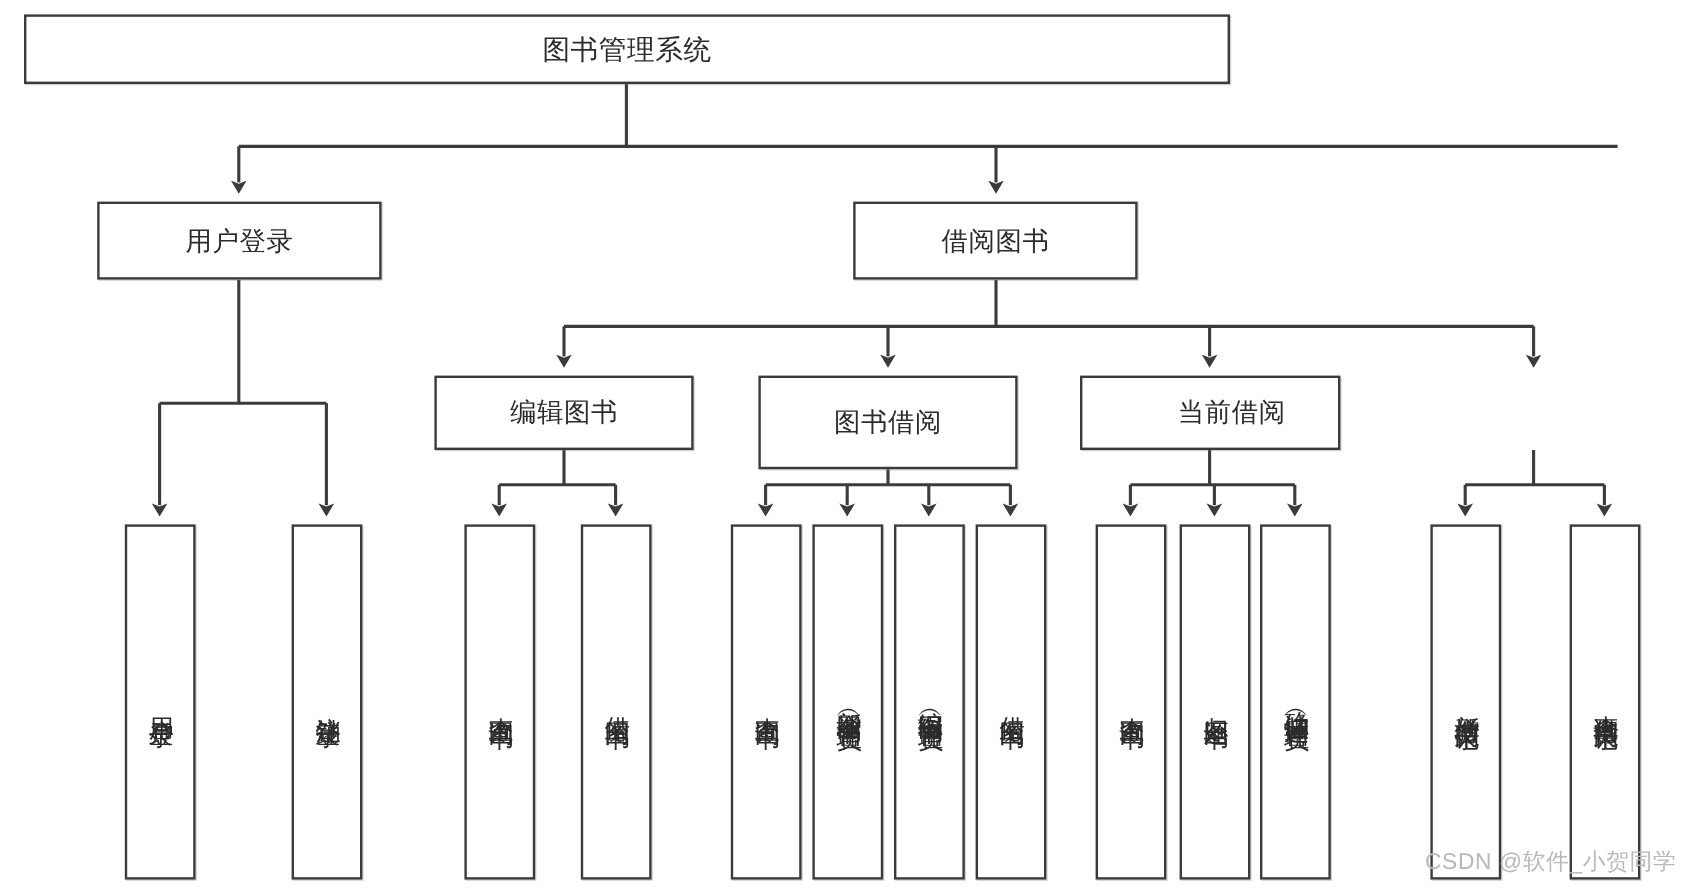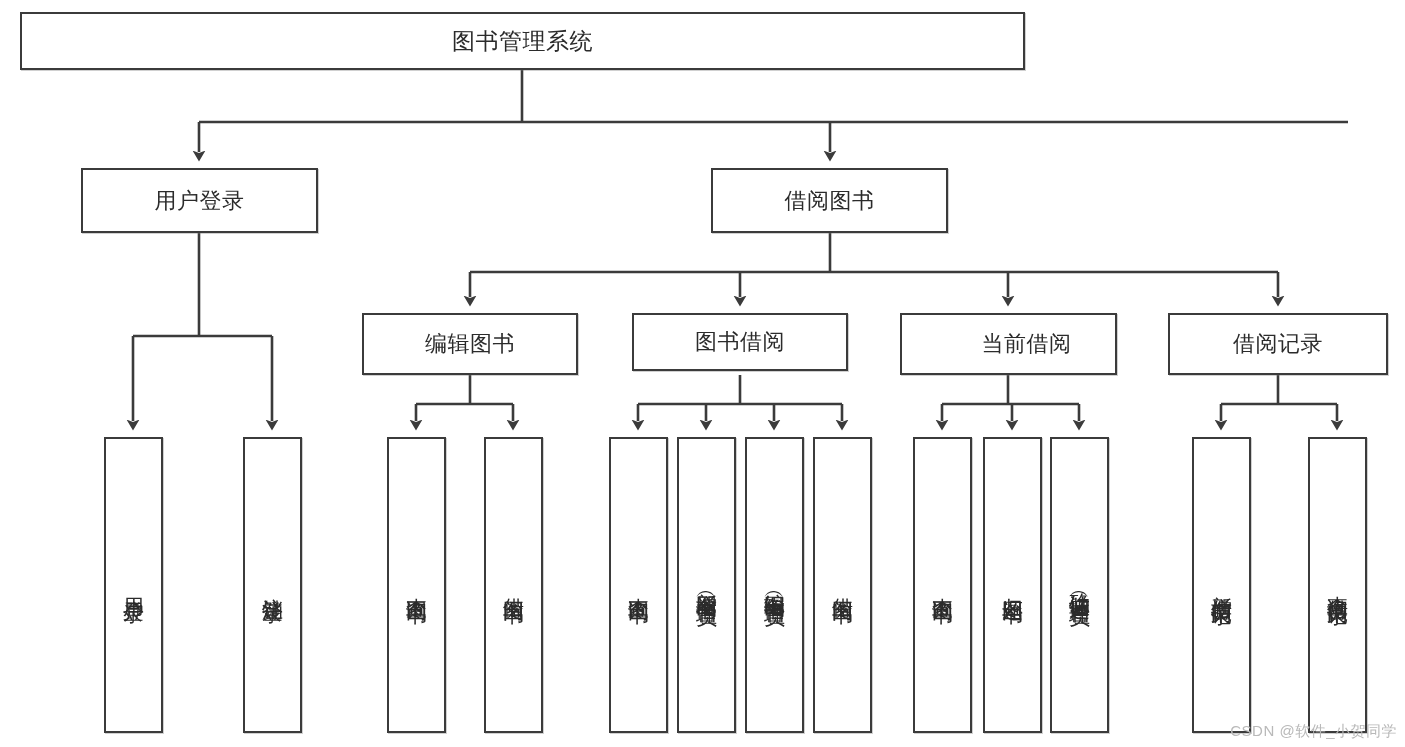--- a/index.html
+++ b/index.html
@@ -56,22 +56,22 @@
     writing-mode: vertical-rl;
     text-orientation: upright;
     white-space: nowrap;
     letter-spacing: 2px;
     line-height: 1.05;
     text-align: center;
   }
   #watermark {
     position: absolute;
     right: 8px;
-    bottom: 6px;
-    font-size: 15px;
+    bottom: 16px;
+    font-size: 19px;
     color: #b9b9b9;
     white-space: nowrap;
     letter-spacing: 0.5px;
   }
 </style>
 </head>
 <body>
 
 <div id="canvas">
 
@@ -132,28 +132,25 @@
   <div class="node branch" id="node-l2-0" style="left: 81px; top: 168px; width: 237px; height: 65px;">
     <span class="hlabel">用户登录</span>
   </div>
   <div class="node branch" id="node-l2-1" style="left: 711px; top: 168px; width: 237px; height: 65px;">
     <span class="hlabel">借阅图书</span>
   </div>
 
   <div class="node branch" id="node-l3-0" style="left: 362px; top: 313px; width: 216px; height: 62px;">
     <span class="hlabel">编辑图书</span>
   </div>
-  <div class="node branch" id="node-l3-1" style="left: 632px; top: 313px; width: 216px; height: 58px;">
+  <div class="node branch" id="node-l3-1" style="left: 632px; top: 313px; width: 216px; height: 78px;">
     <span class="hlabel">图书借阅</span>
   </div>
   <div class="node branch" id="node-l3-2" style="left: 900px; top: 313px; width: 217px; height: 62px; padding-left: 36px;">
     <span class="hlabel">当前借阅</span>
-  </div>
-  <div class="node branch" id="node-l3-3" style="left: 1168px; top: 313px; width: 220px; height: 62px;">
-    <span class="hlabel">借阅记录</span>
   </div>
 
   <div class="node leaf" id="node-leaf-0" style="left: 104px; top: 437px; width: 59px; height: 296px;">
     <span class="vlabel">用户登录</span>
   </div>
   <div class="node leaf" id="node-leaf-1" style="left: 243px; top: 437px; width: 59px; height: 296px;">
     <span class="vlabel">注销登录</span>
   </div>
   <div class="node leaf" id="node-leaf-2" style="left: 387px; top: 437px; width: 59px; height: 296px;">
     <span class="vlabel">查询图书</span>

